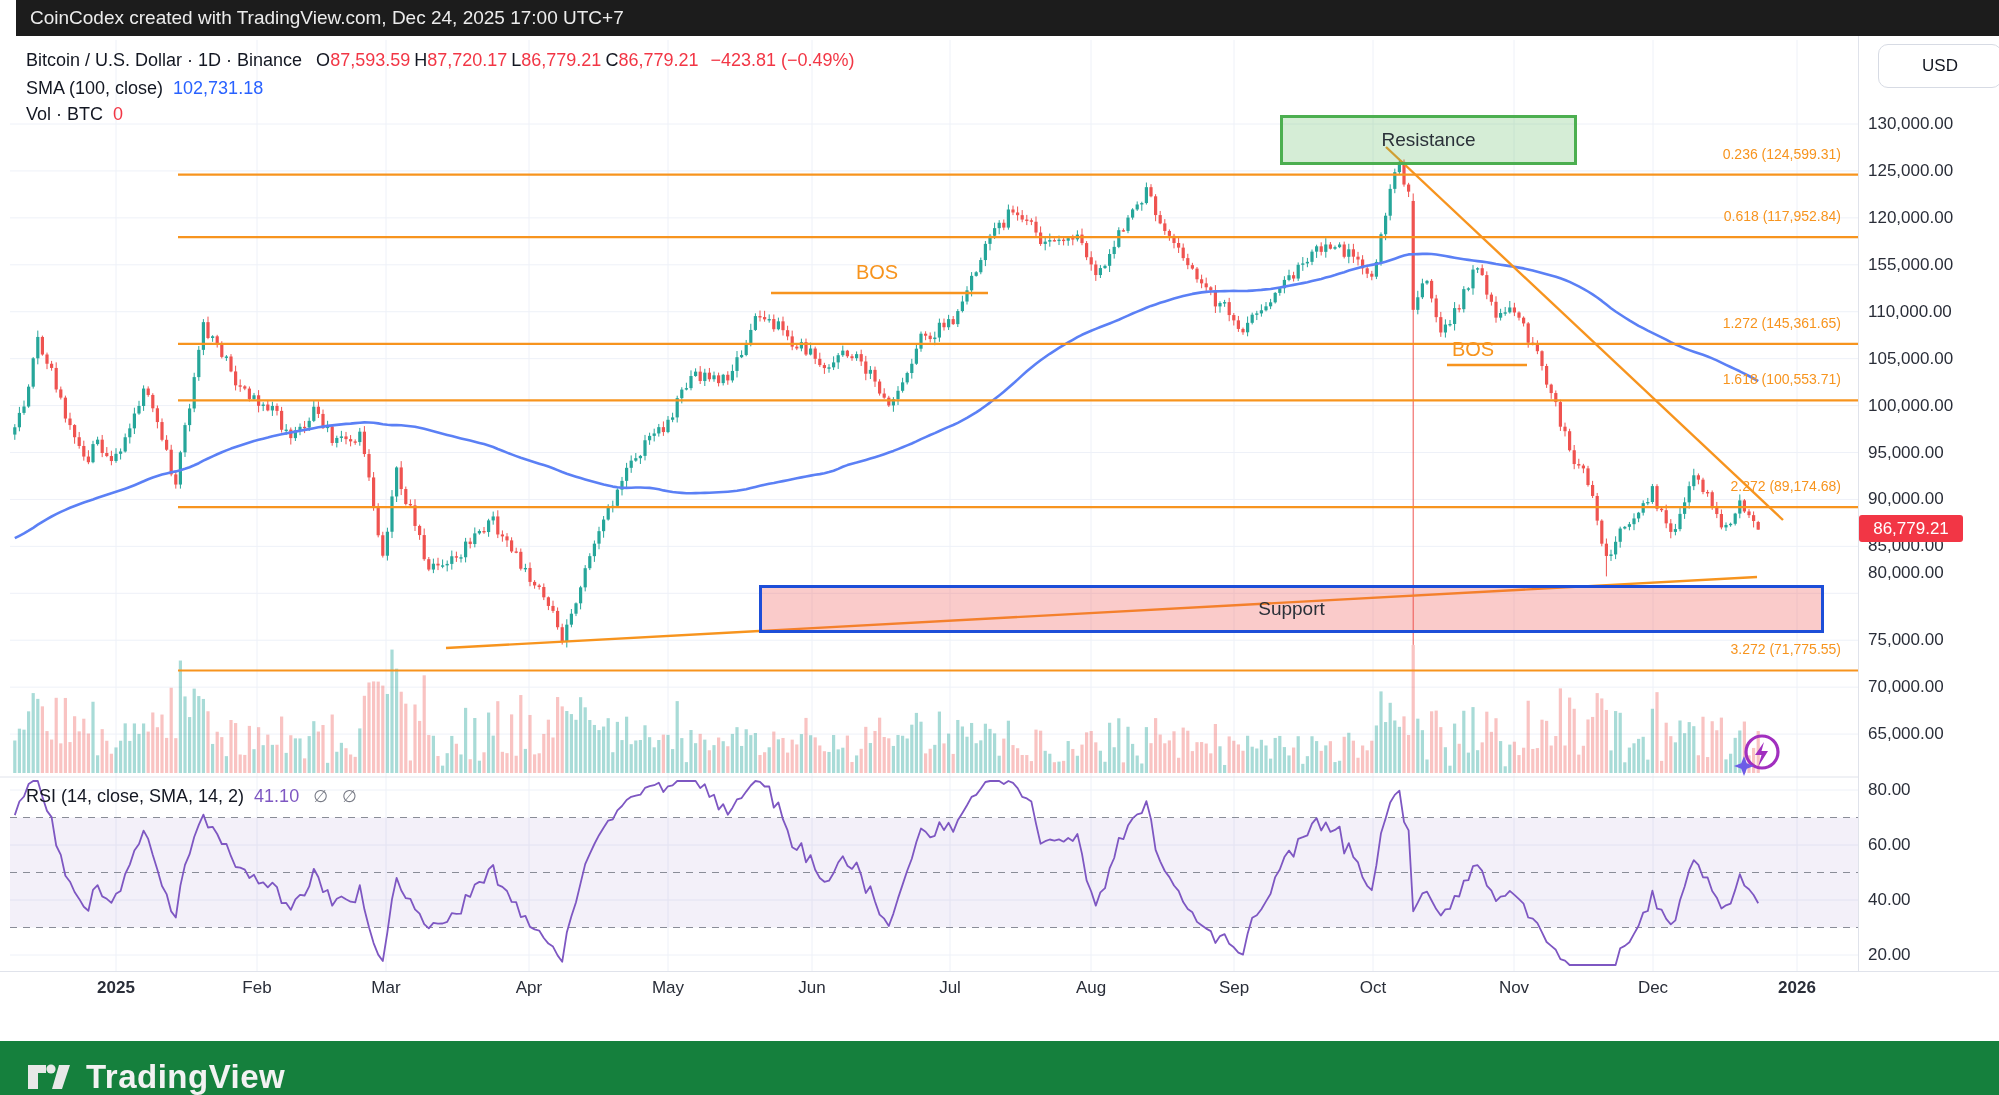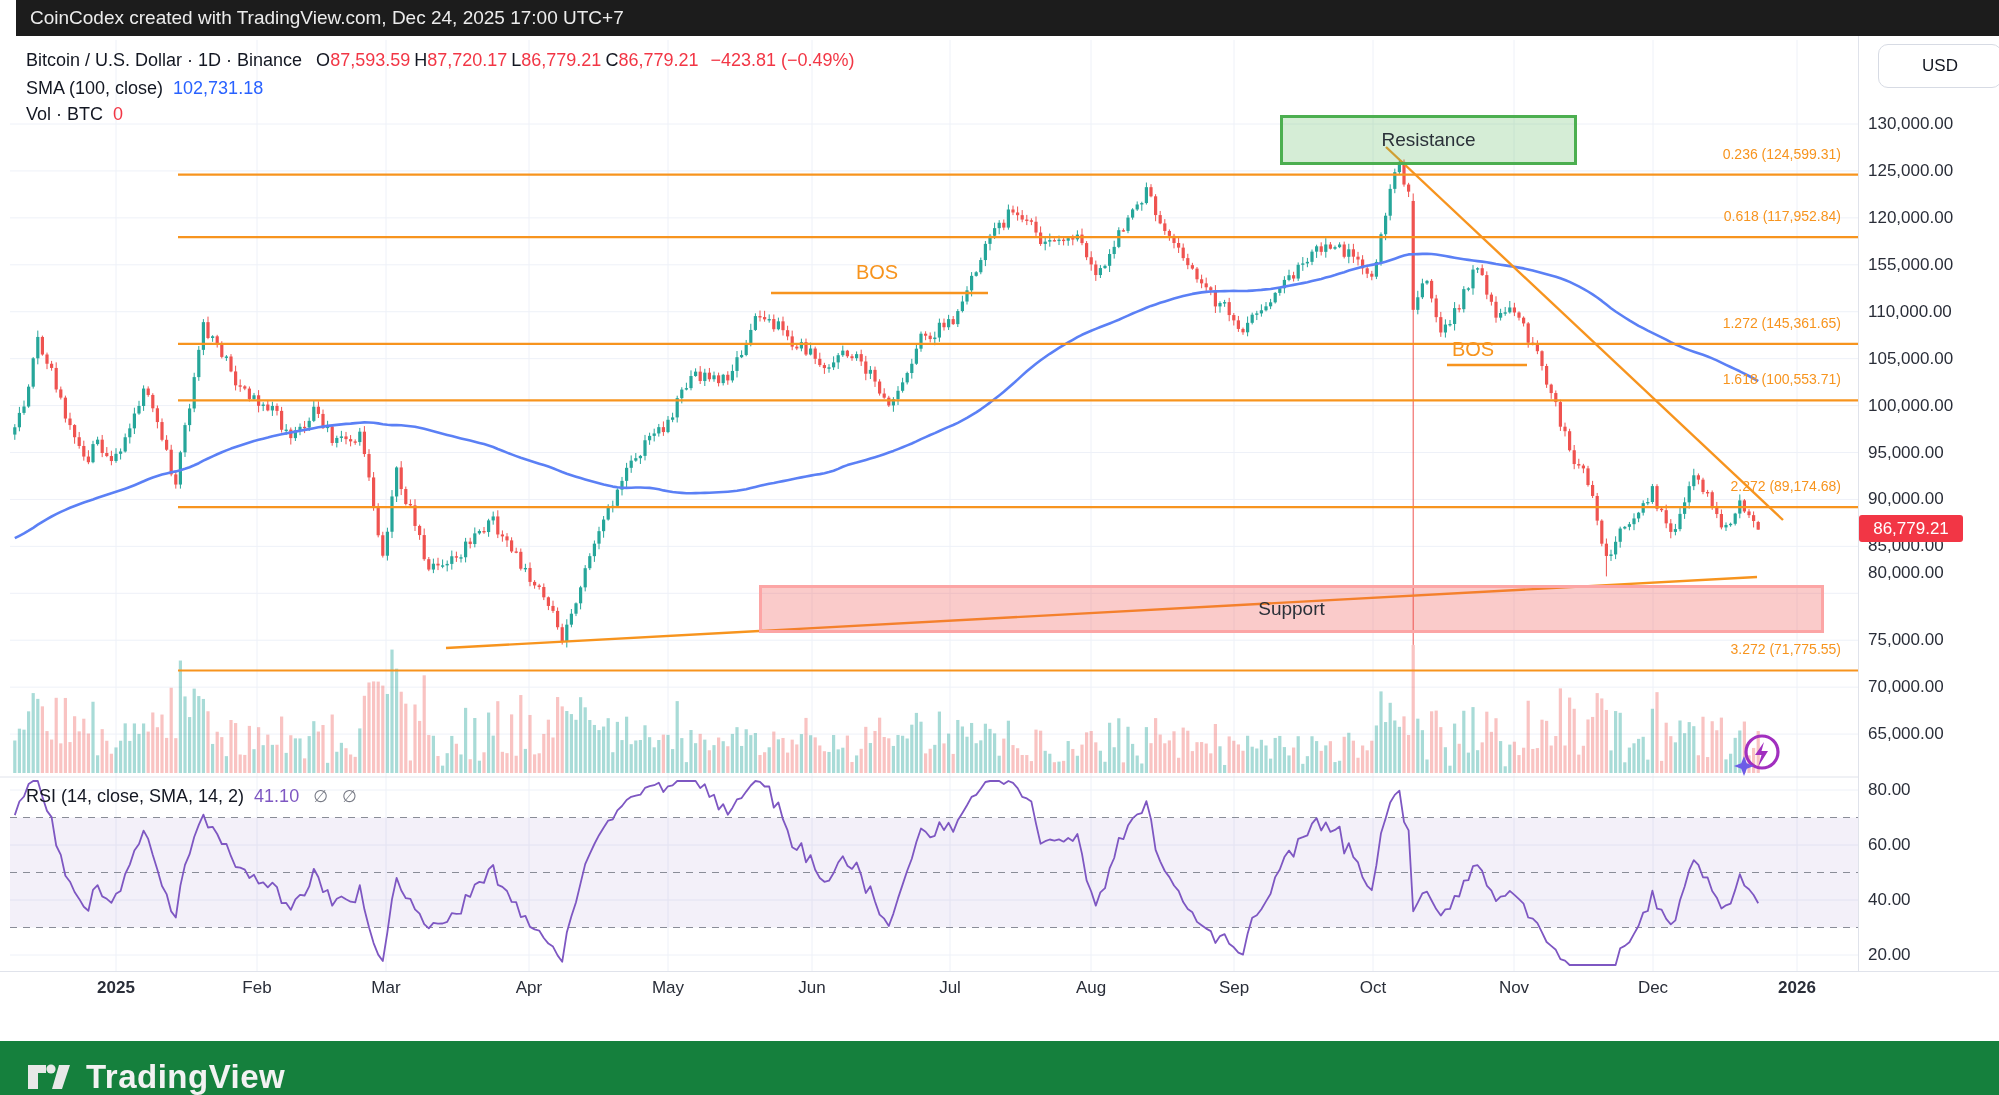--- a/index.html
+++ b/index.html
@@ -27,21 +27,21 @@
   .month-label{position:absolute;top:978px;transform:translateX(-50%);color:#2a2e39;font-size:17px;z-index:21;}
   .month-label.bold{font-weight:bold;}
   #time-axis-bg{left:0;top:971px;width:1999px;height:52px;background:#fff;border-top:1px solid #e0e3eb;z-index:20;}
   #right-axis-bg{left:1858px;top:36px;width:141px;height:987px;background:#fff;border-left:1px solid #e0e3eb;z-index:20;}
   .fib-label{position:absolute;right:158px;color:#f7941e;font-size:14px;white-space:nowrap;z-index:9;}
   .bos-label{position:absolute;color:#f7941e;font-size:20px;z-index:9;}
   #resistance-box{left:1280px;top:115px;width:297px;height:50px;background:rgba(103,189,108,0.28);
                   border:3px solid #4caf50;box-sizing:border-box;display:flex;align-items:center;justify-content:center;
                   color:#2b3139;font-size:19px;z-index:8;}
   #support-box{left:759px;top:585px;width:1065px;height:48px;background:rgba(239,83,80,0.30);
-               border:3px solid #fca5a5;box-sizing:border-box;display:flex;align-items:center;justify-content:center;
+               border:3px solid #1d4ed8;box-sizing:border-box;display:flex;align-items:center;justify-content:center;
                color:#2b3139;font-size:19px;z-index:8;}
   #rsi-legend{left:26px;top:786px;z-index:10;}
   #flash-icon{left:1722px;top:722px;z-index:9;}
 </style>
 </head>
 <body>
 
 <div id="stage">
 
   <div id="top-bar" class="abs">

